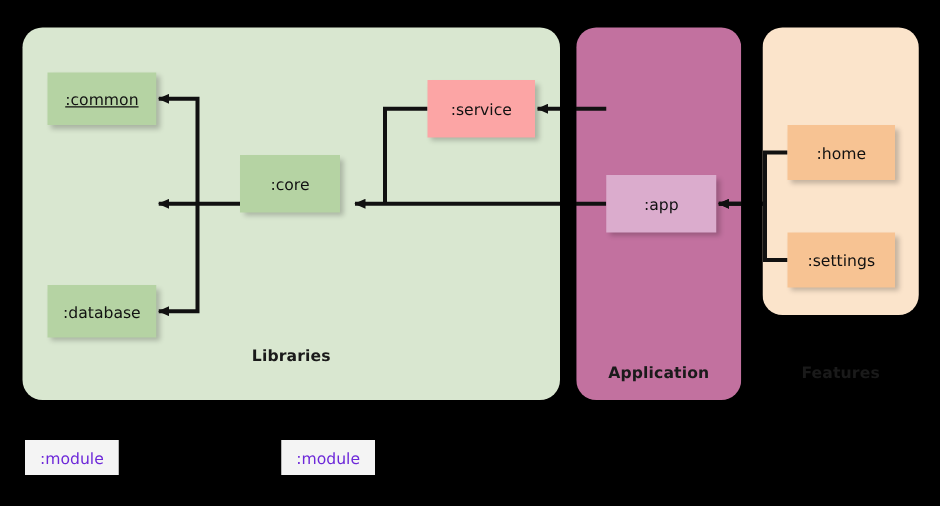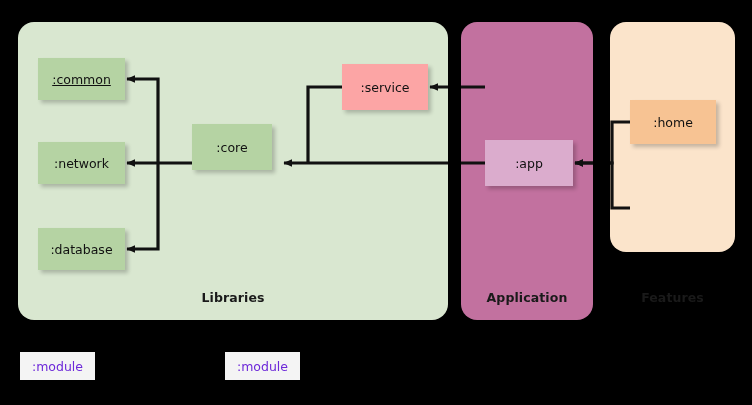--- a/index.html
+++ b/index.html
@@ -68,21 +68,21 @@
     position: absolute;
     background: #000000;
   }
 </style>
 </head>
 <body>
 
 <div id="canvas">
 
   <div class="panel" id="panel-libraries" style="left: 18px; top: 22px; width: 430px; height: 298px; background: rgb(217, 231, 208);">
-    <div class="panel-label" id="label-libraries" style="top: 268px;">Libraries</div>
+    <div class="panel-label" id="label-libraries" style="top: 255px;">Libraries</div>
   </div>
 
   <div class="panel" id="panel-application" style="left: 461px; top: 22px; width: 132px; height: 298px; background: rgb(194, 113, 159);">
     <div class="panel-label" id="label-application" style="top: 268px;">Application</div>
   </div>
 
   <div class="panel" id="panel-features" style="left: 610px; top: 22px; width: 125px; height: 230px; background: rgb(251, 228, 203);">
     <div class="panel-label" id="label-features" style="top: 268px;">Features</div>
   </div>
 
@@ -103,38 +103,38 @@
         <path d="M 630 208 L 612 208 L 612 163 L 575 163" stroke="#111111" marker-end="url(#arrowhead)"></path>
       </g>
   </svg>
 
   <div class="gutter" style="left:448px; top:0; width:13px; height:405px;"></div>
   <div class="gutter" style="left:593px; top:0; width:17px; height:405px;"></div>
 
   <div class="node" id="node-common" style="left: 38px; top: 58px; width: 87px; height: 42px; background: rgb(181, 211, 163); text-decoration: underline;">
     <span>:common</span>
   </div>
-  <div class="node" id="node-network" style="left: 38px; top: 142px; width: 87px; height: 42px; background: rgb(181, 211, 163);">
-    <span>:network</span>
-  </div>
   <div class="node" id="node-database" style="left: 38px; top: 228px; width: 87px; height: 42px; background: rgb(181, 211, 163);">
     <span>:database</span>
   </div>
   <div class="node" id="node-core" style="left: 192px; top: 124px; width: 80px; height: 46px; background: rgb(181, 211, 163);">
     <span>:core</span>
   </div>
   <div class="node" id="node-service" style="left: 342px; top: 64px; width: 86px; height: 46px; background: #fca5a5;">
     <span>:service</span>
   </div>
   <div class="node" id="node-app" style="left: 485px; top: 140px; width: 88px; height: 46px; background: rgb(219, 172, 205);">
     <span>:app</span>
   </div>
   <div class="node" id="node-home" style="left: 630px; top: 100px; width: 86px; height: 44px; background: rgb(247, 195, 147);">
     <span>:home</span>
   </div>
+  <div class="node" id="node-settings" style="left: 630px; top: 186px; width: 86px; height: 44px; background: rgb(247, 195, 147);">
+    <span>:settings</span>
+  </div>
 
   <div class="legend-box" id="legend-0" style="left: 20px; top: 352px; width: 75px; height: 28px;">
     <span>:module</span>
   </div>
   <div class="legend-box" id="legend-1" style="left: 225px; top: 352px; width: 75px; height: 28px;">
     <span>:module</span>
   </div>
 
 </div>
 

